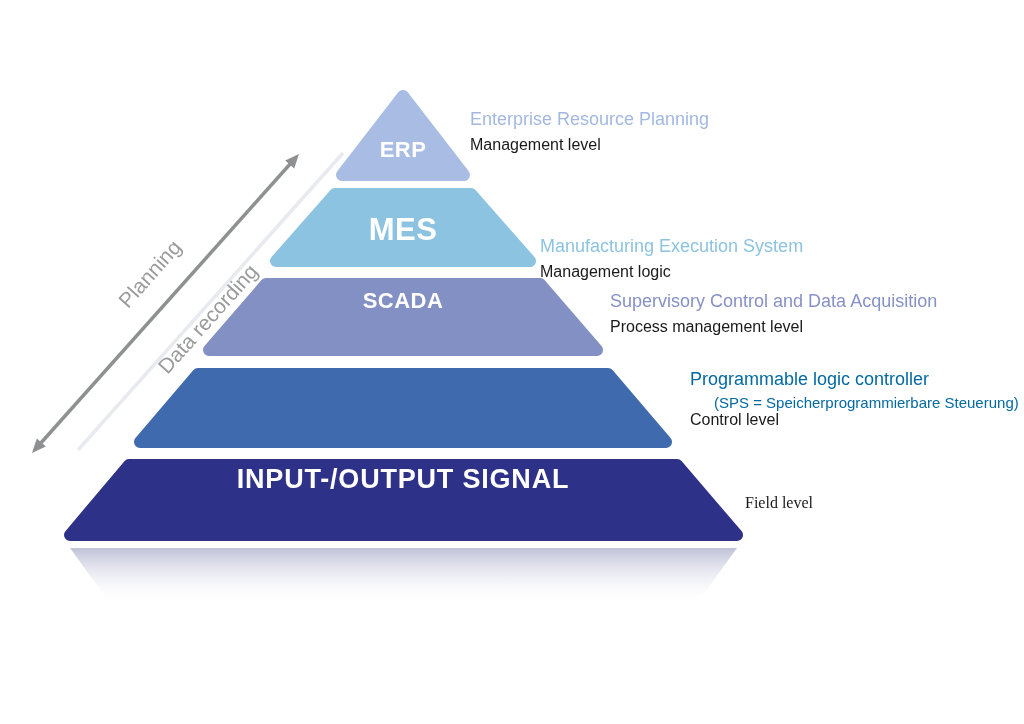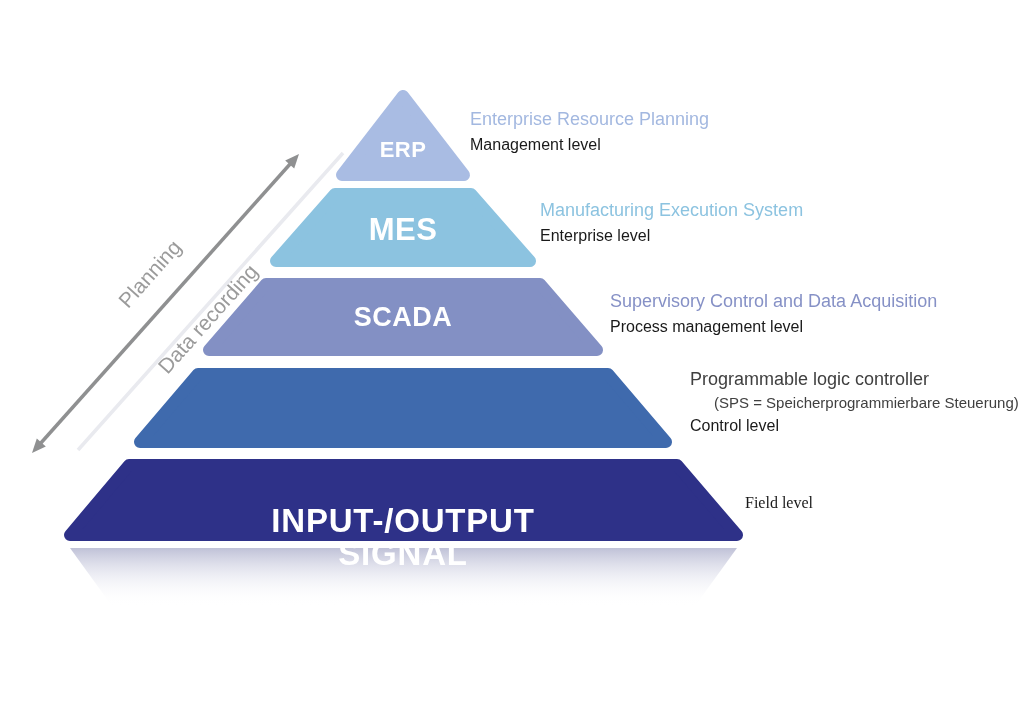--- a/index.html
+++ b/index.html
@@ -8,36 +8,36 @@
     background:#ffffff;
     font-family:"Liberation Sans", sans-serif;
   }
   .stage svg{position:absolute;left:0;top:0;}
   .band-label{
     position:absolute;color:#ffffff;font-weight:700;text-align:center;
     letter-spacing:.5px;line-height:1;
   }
   .band-erp{left:343px;top:139px;width:120px;font-size:22px;}
   .band-mes{left:333px;top:214px;width:140px;font-size:31px;}
-  .band-scada{left:303px;top:304px;width:200px;font-size:27px;}
+  .band-scada{left:303px;top:290px;width:200px;font-size:22px;}
   .band-plc{left:303px;top:396px;width:200px;font-size:27px;}
-  .band-io{left:203px;top:504px;width:400px;font-size:33px;letter-spacing:.8px;}
+  .band-io{left:203px;top:466px;width:400px;font-size:27px;letter-spacing:.8px;}
   .caption{position:absolute;}
   .caption-name{font-size:18px;line-height:1.05;white-space:nowrap;}
   .caption-note{font-size:15px;margin-top:5px;white-space:nowrap;margin-left:24px;}
   .caption-sub{font-size:16px;color:#1a1a1a;margin-top:7px;white-space:nowrap;}
   .caption-erp{left:470px;top:110px;}
   .caption-mes{left:540px;top:201px;}
   .caption-scada{left:610px;top:292px;}
   .caption-plc{left:690px;top:370px;}
-  .caption-plc .caption-sub{margin-top:6px;}
+  .caption-plc .caption-sub{margin-top:0;}
   .caption-erp .caption-name{color:#a3b8e0;}
-  .caption-mes .caption-name{color:#8cc3e0;}
+  .caption-mes .caption-name{color:#8cc3e0;margin-top:36px;}
   .caption-scada .caption-name{color:#8691c6;}
-  .caption-plc .caption-name,.caption-plc .caption-note{color:#404040;}
+  .caption-plc .caption-name,.caption-plc .caption-note{color:#0369a1;}
   .field-level{position:absolute;left:745px;top:494px;font-size:16px;color:#1a1a1a;white-space:nowrap;font-family:Liberation Serif, serif;}
   .arrow-label{
     position:absolute;color:#9b9b9b;font-size:21px;white-space:nowrap;
     transform:translate(-50%,-50%) rotate(-48.3deg);
   }
   .arrow-label.planning{left:150px;top:274px;}
   .arrow-label.datarec{left:208px;top:319px;}
 </style>
 </head>
 <body>
@@ -73,21 +73,21 @@
   <div class="band-label band-scada">SCADA</div>
   <div class="band-label band-io">INPUT-/OUTPUT SIGNAL</div>
 
   <div class="caption caption-erp">
     <div class="caption-name">Enterprise Resource Planning</div>
     <div class="caption-sub">Management level</div>
   </div>
 
   <div class="caption caption-mes">
     <div class="caption-name">Manufacturing Execution System</div>
-    <div class="caption-sub">Enterprise level</div>
+    <div class="caption-sub">Management logic</div>
   </div>
 
   <div class="caption caption-scada">
     <div class="caption-name">Supervisory Control and Data Acquisition</div>
     <div class="caption-sub">Process management level</div>
   </div>
 
   <div class="caption caption-plc">
     <div class="caption-name">Programmable logic controller</div>
     <div class="caption-note">(SPS = Speicherprogrammierbare Steuerung)</div>

